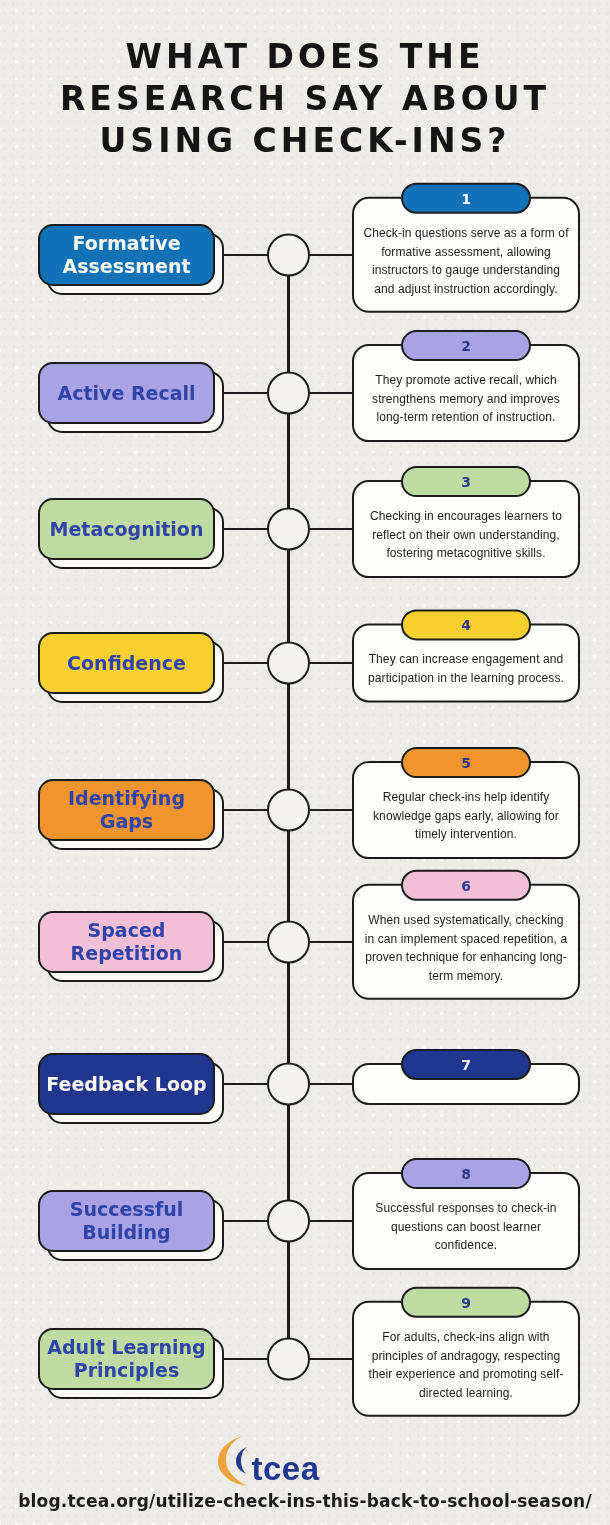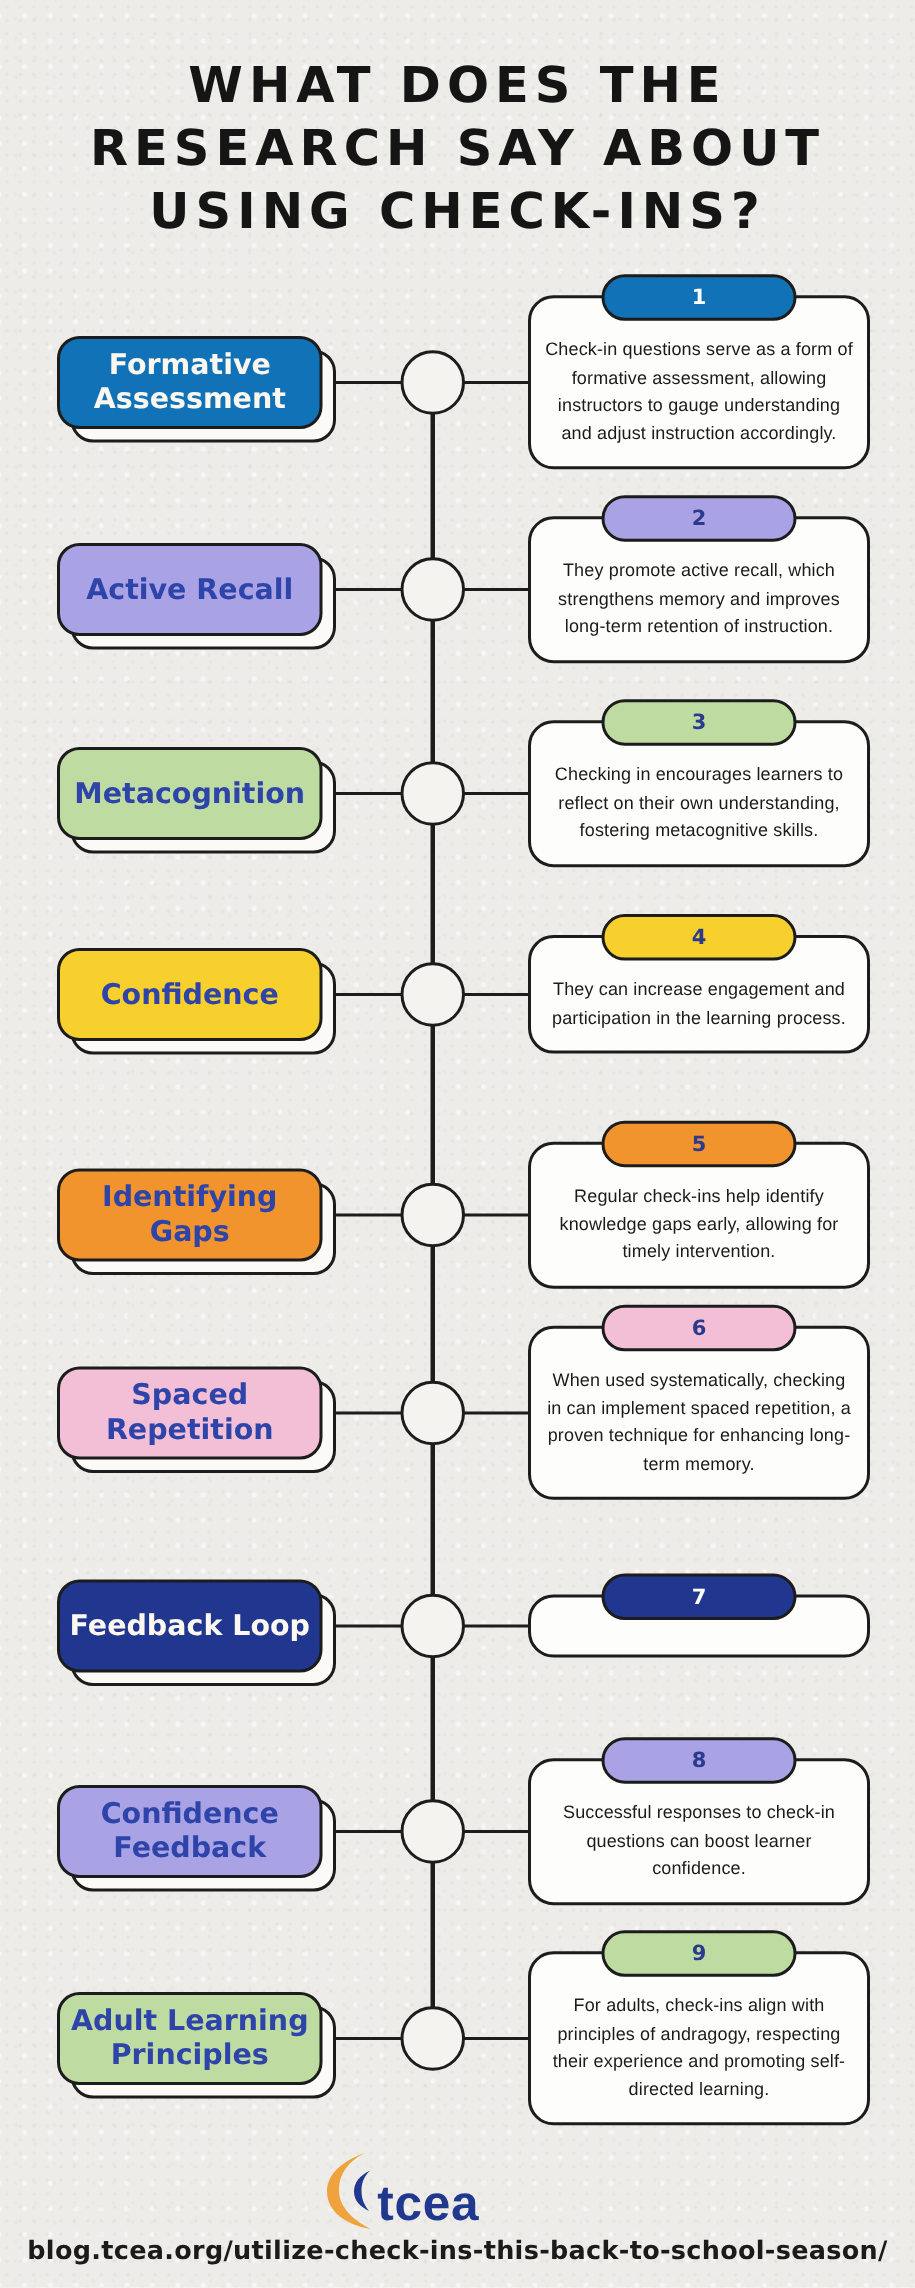--- a/index.html
+++ b/index.html
@@ -177,21 +177,21 @@
     <div class="card">
       <div class="pill">7</div>
     </div>
   </section>
 
   <section class="row" style="top: 1151px; --box: #A9A3E5; --labelc: #2E44A9; --numc: #2B3A8C;">
     <div class="conn conn-l"></div>
     <div class="conn conn-r"></div>
     <div class="label-stack">
       <div class="label-shadow"></div>
-      <div class="label-front">Confidence Feedback</div>
+      <div class="label-front">Successful Building</div>
     </div>
     <div class="node"></div>
     <div class="card">
       <div class="pill">8</div>
       <p class="desc">Successful responses to check-in questions can boost learner confidence.</p>
     </div>
   </section>
 
   <section class="row" style="top: 1289px; --box: #BEDCA2; --labelc: #2E44A9; --numc: #2B3A8C;">
     <div class="conn conn-l"></div>

